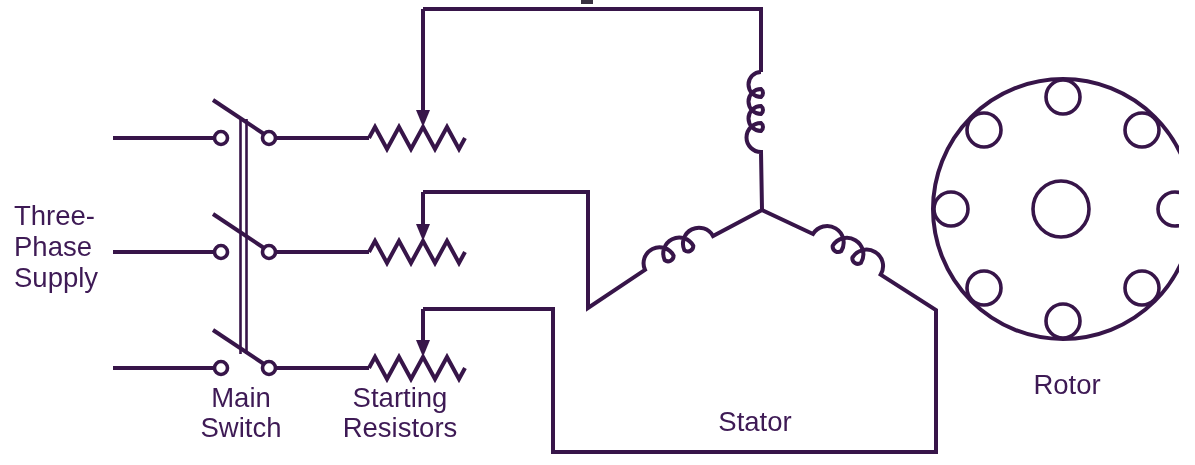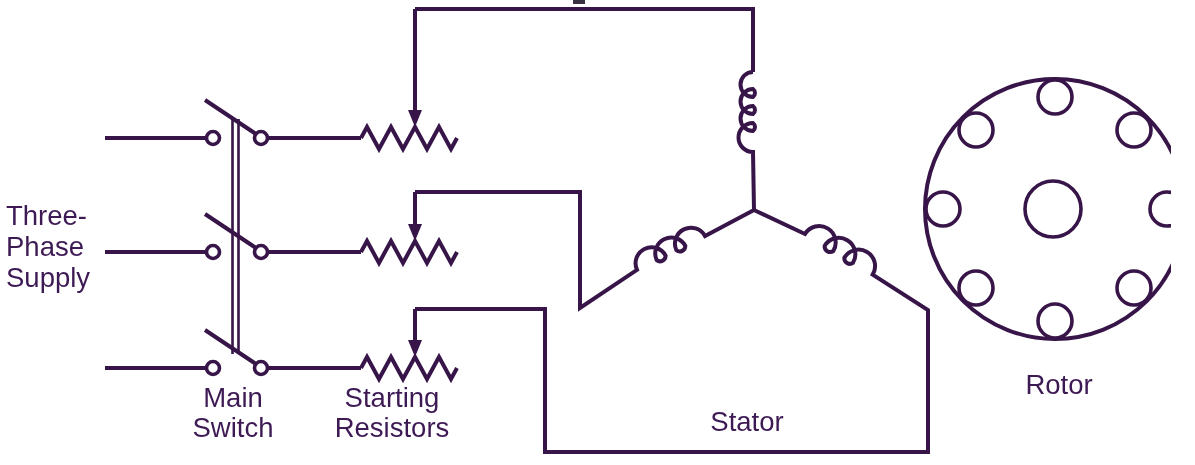--- a/index.html
+++ b/index.html
@@ -11,20 +11,21 @@
     margin: 0;
     padding: 0;
     background: var(--bg-color);
   }
   .stage {
     position: relative;
     width: 1171px;
     height: 465px;
     background: var(--bg-color);
     overflow: hidden;
+    margin-left: 8px;
   }
   svg { display: block; }
   .wire {
     stroke: var(--line-color);
     stroke-width: 4;
     fill: none;
     stroke-linejoin: miter;
   }
   .wire-thin {
     stroke: var(--line-color);

